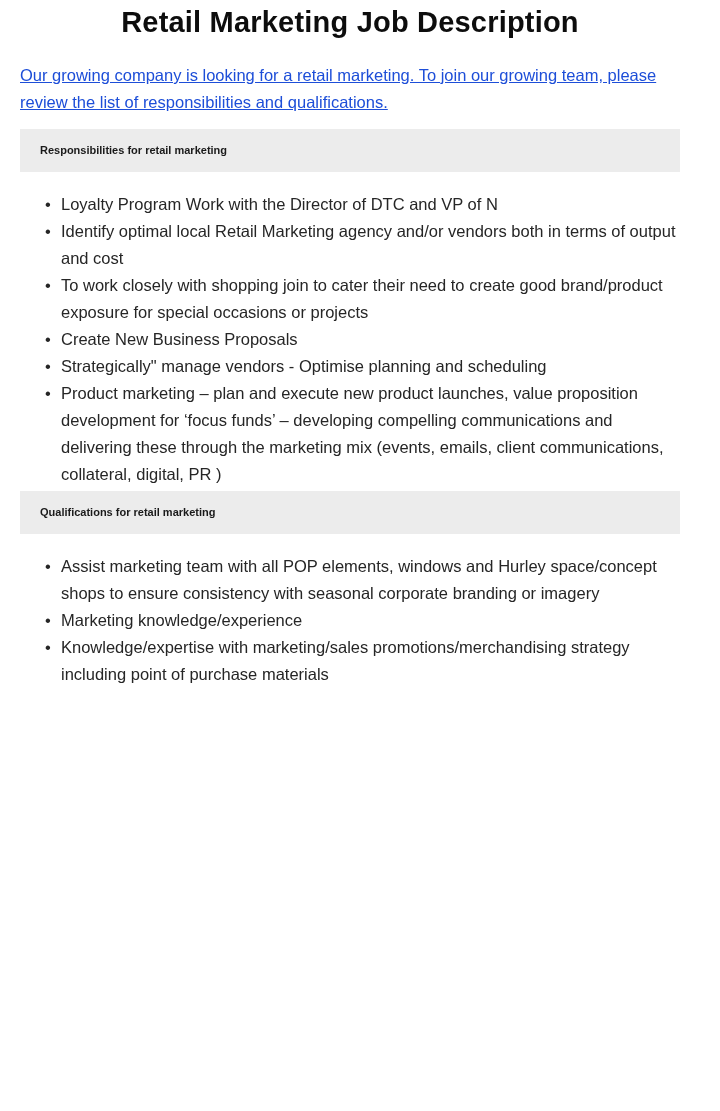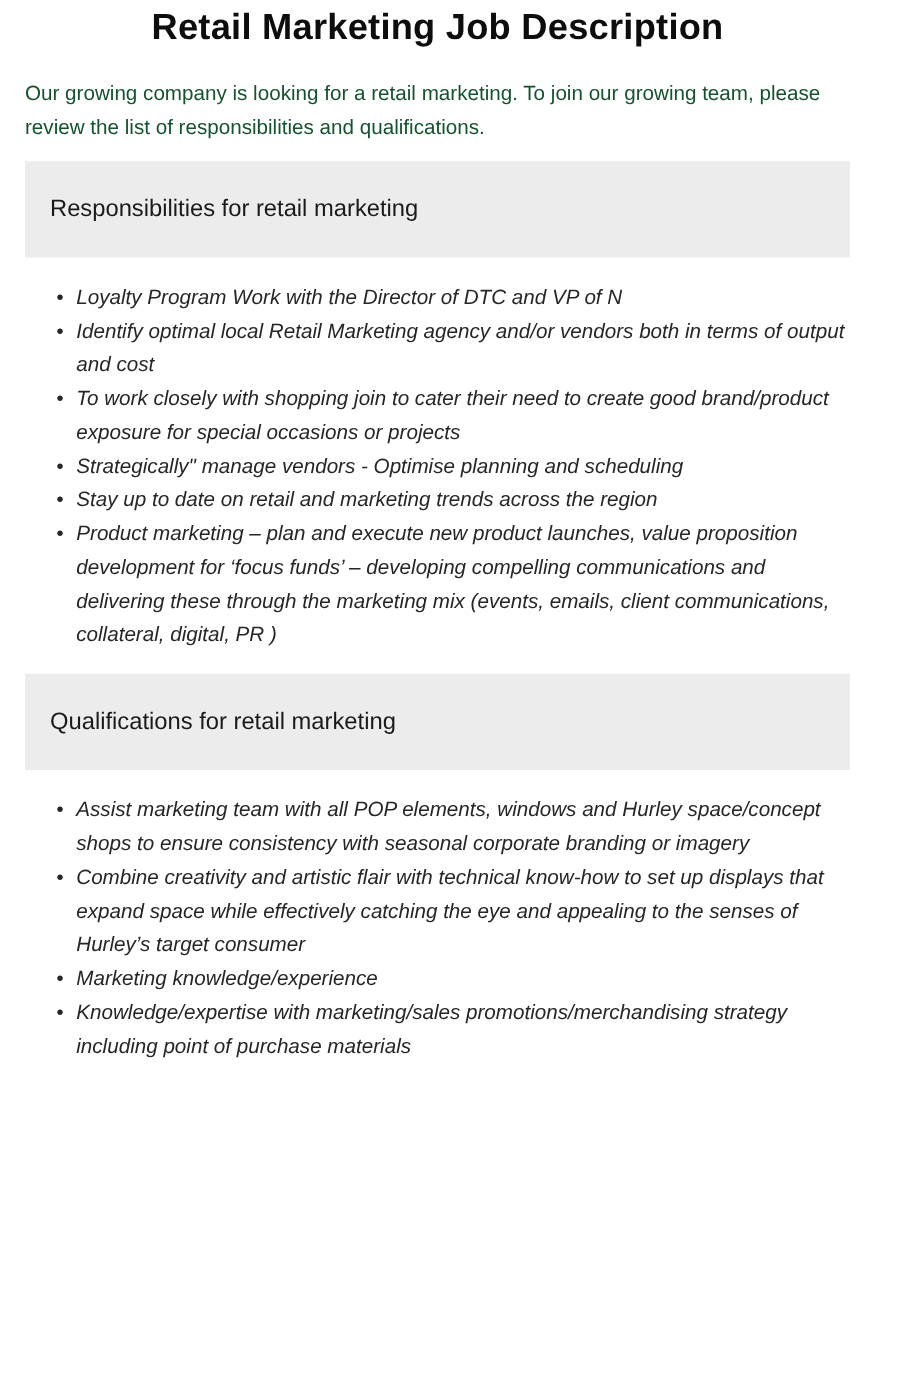--- a/index.html
+++ b/index.html
@@ -26,45 +26,45 @@
     line-height: 36px;
     font-weight: 700;
     text-align: center;
     color: #0d0d0d;
     letter-spacing: 0.2px;
   }
   .intro {
     margin: 22px 0 0 0;
     font-size: 16.5px;
     line-height: 27px;
-    color: #14532d;
+    color: #1d4ed8;
+    text-decoration: underline;
   }
   .section-bar {
     margin: 13px -0px 0 0;
     background: #ececec;
-    padding: 25px 20px;
-    font-size: 19px;
+    padding: 8px 20px;
+    font-size: 11px;
     line-height: 27px;
-    font-weight: 400;
+    font-weight: 700;
     color: #1a1a1a;
   }
   .section-bar.second {
-    margin-top: 17px;
+    margin-top: 3px;
   }
   ul.bullets {
     margin: 19px 0 0 0;
     padding: 0 0 0 41px;
     list-style: none;
   }
   ul.bullets li {
     position: relative;
     font-size: 16.5px;
     line-height: 27px;
     color: #262626;
-    font-style: italic;
   }
   ul.bullets li::before {
     content: "\2022";
     position: absolute;
     left: -16px;
     top: 0;
     font-size: 16.5px;
     color: #262626;
   }
 </style>
@@ -76,27 +76,26 @@
   <h1 class="doc-title">Retail Marketing Job Description</h1>
 
   <p class="intro">Our growing company is looking for a retail marketing. To join our growing team, please review the list of responsibilities and qualifications.</p>
 
   <div class="section-bar">Responsibilities for retail marketing</div>
 
   <ul class="bullets">
       <li>Loyalty Program Work with the Director of DTC and VP of N</li>
       <li>Identify optimal local Retail Marketing agency and/or vendors both in terms of output and cost</li>
       <li>To work closely with shopping join to cater their need to create good brand/product exposure for special occasions or projects</li>
+      <li>Create New Business Proposals</li>
       <li>Strategically" manage vendors - Optimise planning and scheduling</li>
-      <li>Stay up to date on retail and marketing trends across the region</li>
       <li>Product marketing – plan and execute new product launches, value proposition development for ‘focus funds’ – developing compelling communications and delivering these through the marketing mix (events, emails, client communications, collateral, digital, PR )</li>
     </ul>
 
   <div class="section-bar second">Qualifications for retail marketing</div>
 
   <ul class="bullets">
       <li>Assist marketing team with all POP elements, windows and Hurley space/concept shops to ensure consistency with seasonal corporate branding or imagery</li>
-      <li>Combine creativity and artistic flair with technical know-how to set up displays that expand space while effectively catching the eye and appealing to the senses of Hurley’s target consumer</li>
       <li>Marketing knowledge/experience</li>
       <li>Knowledge/expertise with marketing/sales promotions/merchandising strategy including point of purchase materials</li>
     </ul>
 
 </div>
 
 </body></html>

